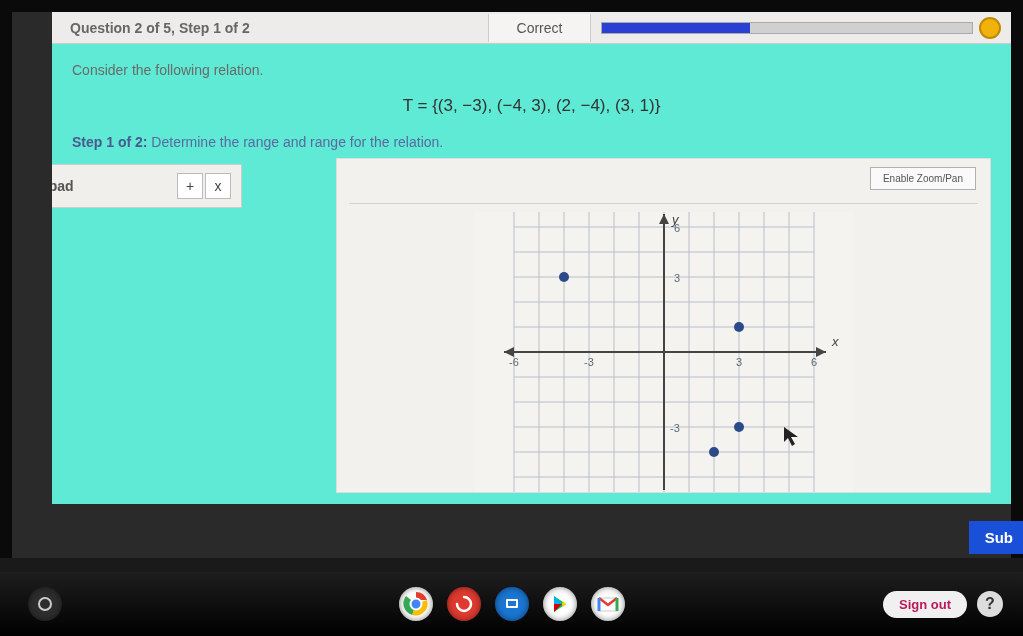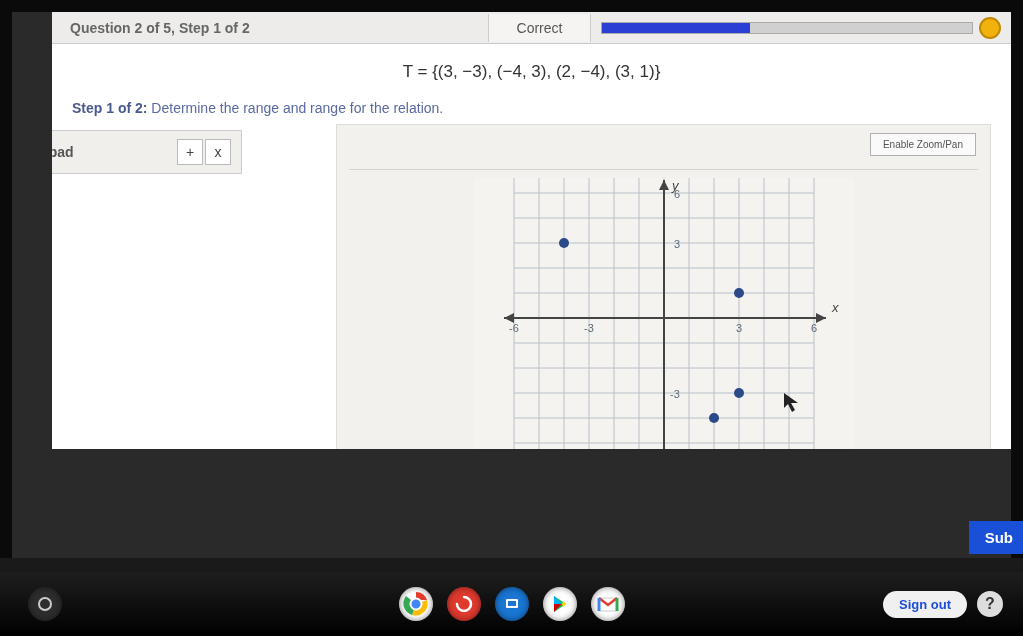--- a/index.html
+++ b/index.html
@@ -4,22 +4,22 @@
 <style>
   * { box-sizing: border-box; margin: 0; padding: 0; }
   html, body { width: 1023px; height: 636px; overflow: hidden; font-family: Arial, sans-serif; }
   body { background: #1a1a1a; position: relative; }
 
   .device-frame {
     position: absolute; top: 0; left: 0; right: 0; height: 558px;
     background: #2a2a2a; border: 12px solid #0a0a0a; border-bottom: none;
   }
   .screen {
-    position: absolute; top: 0; left: 40px; right: 0; height: 437px;
-    background: #ffffff; overflow: hidden;
+    position: absolute; top: 0; left: 40px; right: 0; height: 492px;
+    background: #5eead4; overflow: hidden;
   }
   .header-bar {
     display: flex; align-items: center; height: 32px;
     border-bottom: 1px solid #ccc; background: #edecea;
   }
   .question-label {
     flex: 1; padding: 6px 18px; color: #666; font-size: 14px; font-weight: bold;
     border-right: 1px solid #ccc;
   }
   .correct-btn {
@@ -94,21 +94,21 @@
     align-items: center; justify-content: center; cursor: pointer;
     box-shadow: inset 0 0 6px rgba(0,0,0,.5);
   }
   .tb-launcher { background: #2d2d2d; color: #ccc; }
   .tb-chrome { background: #fff; }
   .tb-red { background: #e03a2f; color:#fff; }
   .tb-blue { background: #1976d2; color:#fff; }
   .tb-play { background: #fff; }
   .tb-gmail { background: #fff; }
   .signout-btn {
-    background: #f0f0f0; color: #1d4ed8; border-radius: 16px; padding: 6px 16px;
+    background: #f0f0f0; color: #be185d; border-radius: 16px; padding: 6px 16px;
     font-size: 13px; font-weight: bold; border: none; cursor: pointer;
   }
   .help-circle {
     width: 26px; height: 26px; border-radius: 50%; background: #ddd; color:#333;
     display:flex; align-items:center; justify-content:center; font-weight:bold; cursor:pointer;
   }
 </style>
 </head>
 <body>
 
@@ -120,20 +120,21 @@
       <div class="correct-btn">Correct</div>
       <div class="progress-wrap">
         <div class="progress-bar">
           <div class="progress-fill"></div>
         </div>
         <div class="coin"></div>
       </div>
     </div>
 
     <div class="content">
+      <div class="prompt-text">Consider the following relation.</div>
       <div class="relation-eq">
         <span>T = </span><span>{(3, −3), (−4, 3), (2, −4), (3, 1)}</span>
       </div>
       <div class="step-text">
         <b>Step 1 of 2:</b><span> Determine the range and range for the relation.</span>
       </div>
 
       <div class="main-row">
 
         <div class="keypad-panel">

